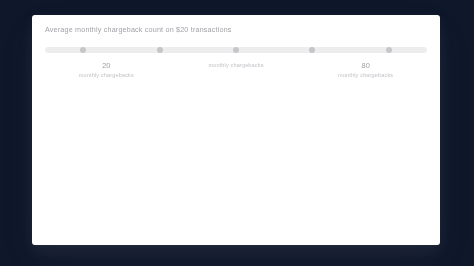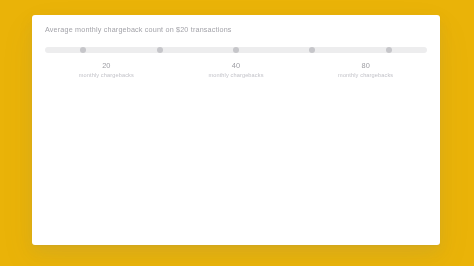--- a/index.html
+++ b/index.html
@@ -13,21 +13,21 @@
     background: #ffffff;
     font-family: "Liberation Sans", sans-serif;
     overflow: hidden;
     position: relative;
   }
 
   
   .page {
     position: absolute;
     inset: 0;
-    background: #eab308;
+    background: #0f172a;
   }
 
   
   .card {
     position: absolute;
     left: 32px;
     top: 15px;
     width: 408px;
     height: 230px;
     background: #ffffff;
@@ -148,21 +148,20 @@
           </div>
         </div>
       </div>
 
       <div class="ticks">
         <div class="tick">
           <div class="tick-value">20</div>
           <div class="tick-caption">monthly chargebacks</div>
         </div>
         <div class="tick">
-          <div class="tick-value">40</div>
           <div class="tick-caption">monthly chargebacks</div>
         </div>
         <div class="tick">
           <div class="tick-value">80</div>
           <div class="tick-caption">monthly chargebacks</div>
         </div>
       </div>
 
     </div>
   </div>

